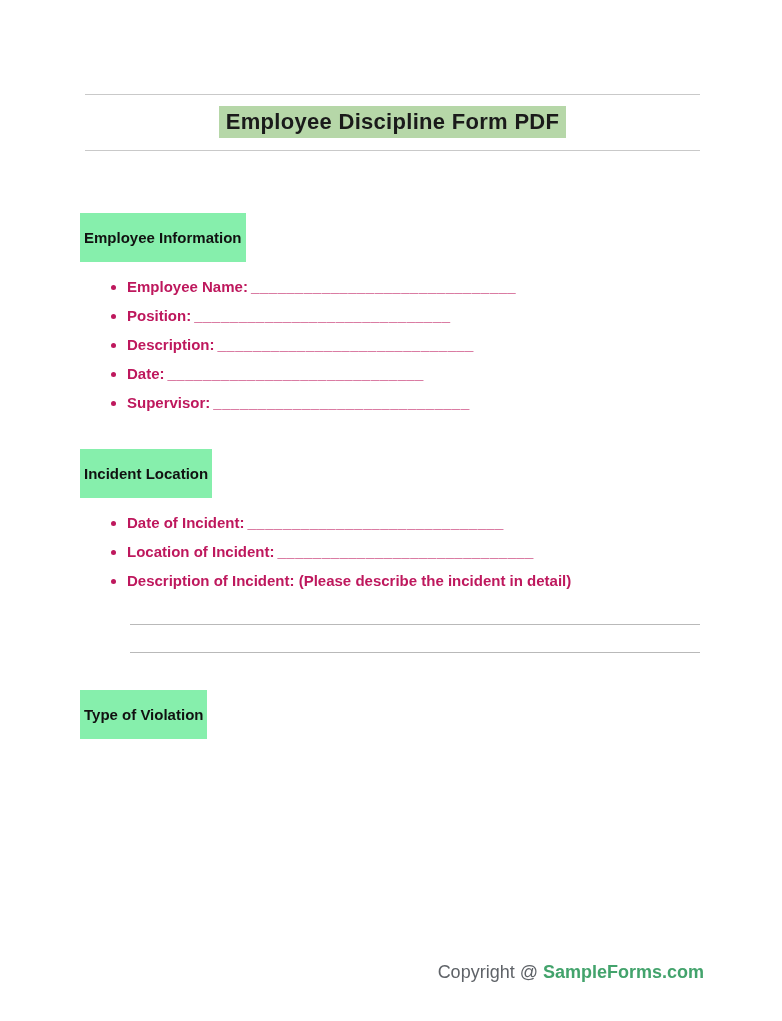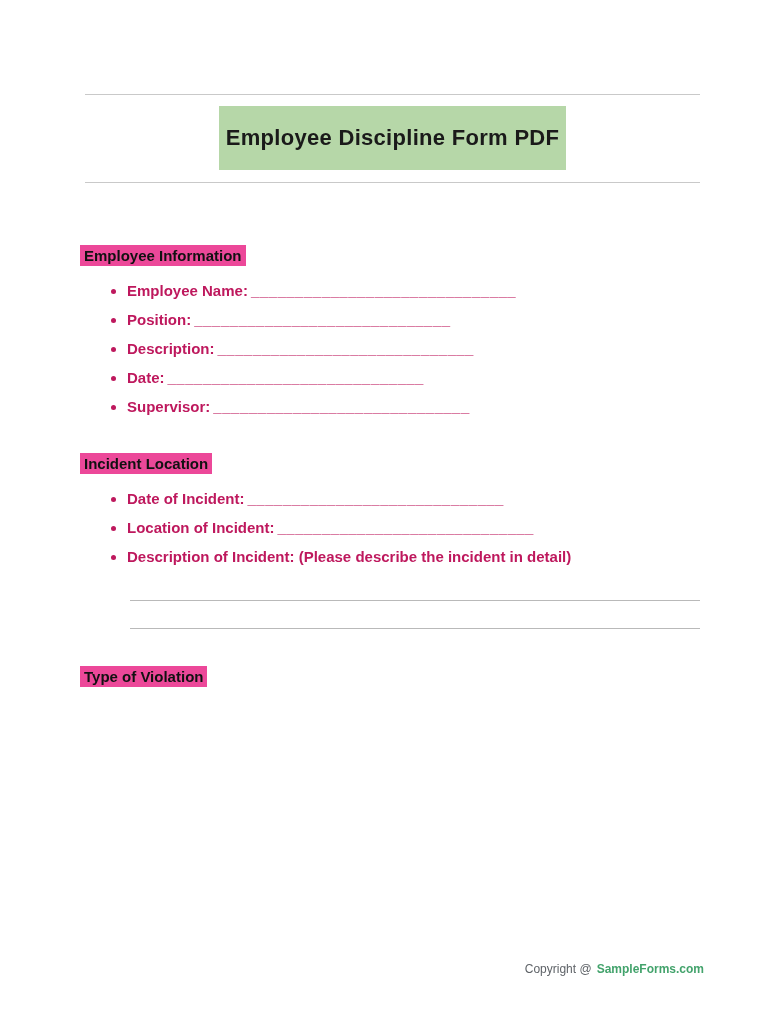--- a/index.html
+++ b/index.html
@@ -27,36 +27,36 @@
   .title-row {
     text-align: center;
     padding: 11px 0 12px 0;
   }
   .title-highlight {
     display: inline-block;
     background: #b6d7a8;
     font-size: 22px;
     font-weight: 700;
     color: #1a1a1a;
-    padding: 19px 7px;
+    padding: 3px 7px;
     letter-spacing: 0.3px;
   }
   .content {
     margin-left: 80px;
     margin-right: 80px;
   }
   .section { margin-top: 37px; }
   .section.first { margin-top: 62px; }
   .section-heading {
     display: inline-block;
-    background: #ec4899;
+    background: #86efac;
     font-size: 15px;
     font-weight: 700;
     color: #111111;
-    padding: 2px 4px;
+    padding: 16px 4px;
   }
   ul.items {
     list-style: disc outside;
     margin-top: 16px;
     padding-left: 47px;
   }
   ul.items li {
     font-size: 15px;
     font-weight: 700;
     color: #be185d;
@@ -73,21 +73,21 @@
   .blank-line {
     width: 570px;
     border-bottom: 1px solid #b9b9b9;
     height: 0;
     margin-bottom: 27px;
   }
   .footer {
     position: absolute;
     top: 962px;
     right: 78px;
-    font-size: 12px;
+    font-size: 18px;
     white-space: nowrap;
   }
   .copyright-prefix { color: #5f6368; font-weight: 400; }
   .brand-link {
     color: #43a36c;
     font-weight: 700;
     text-decoration: none;
     margin-left: 5px;
   }
 </style>

